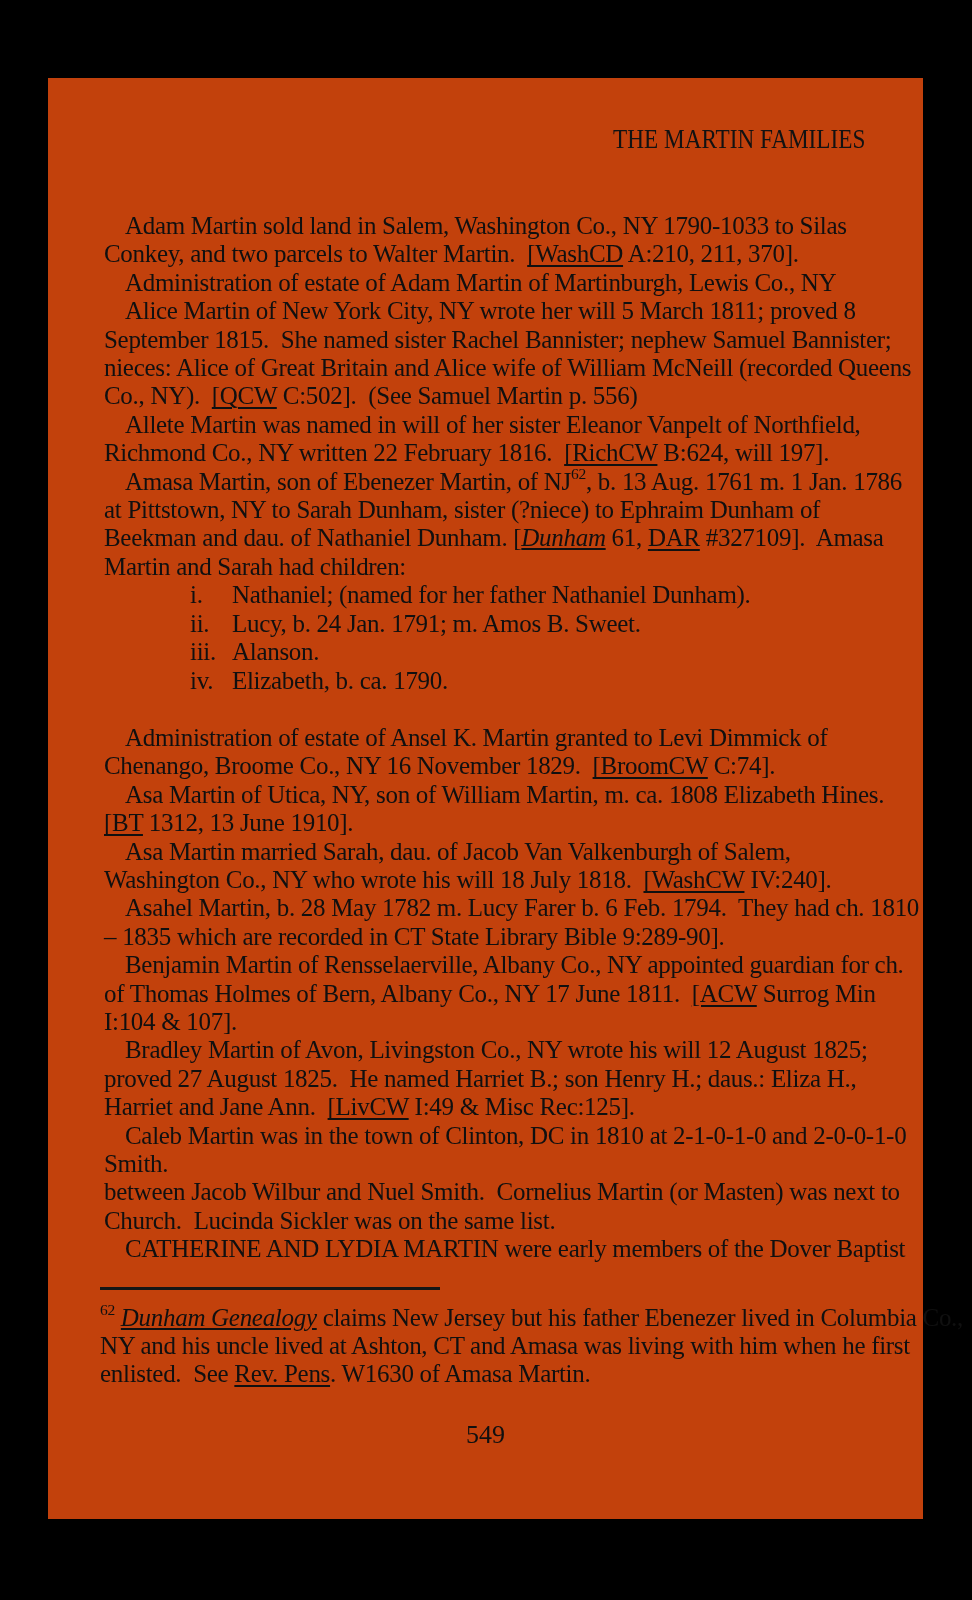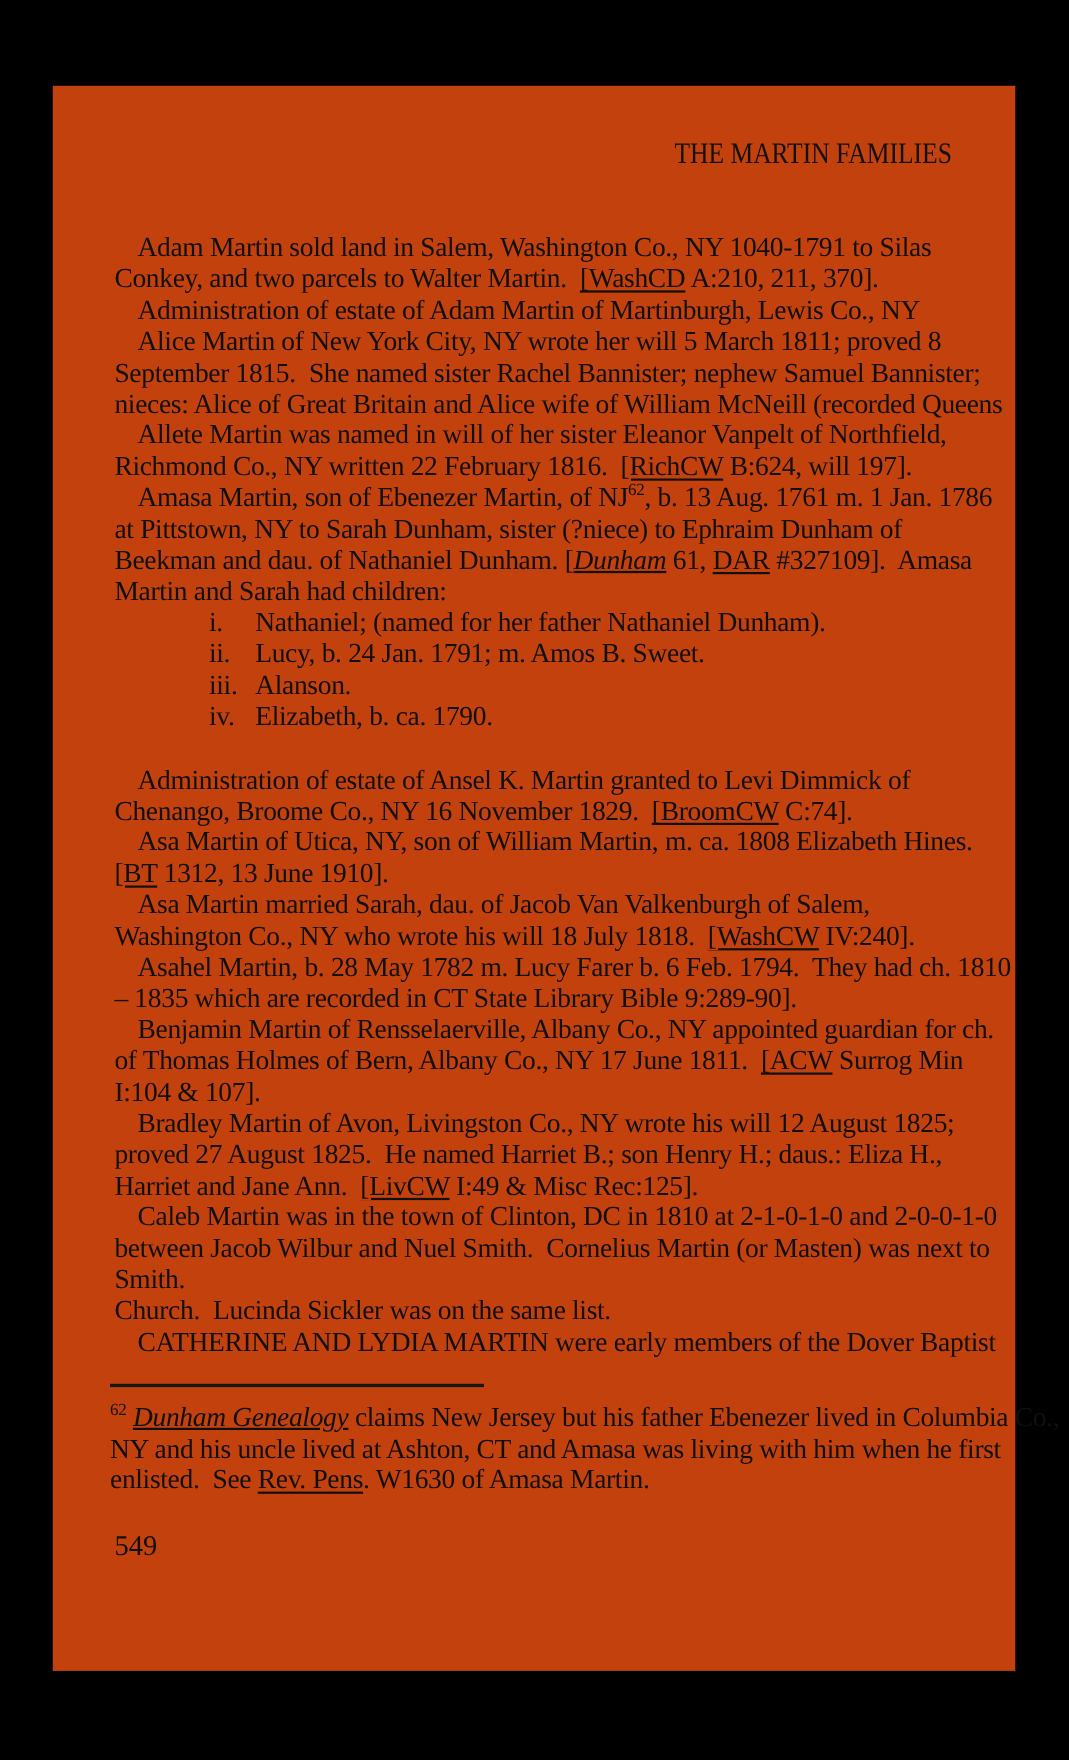--- a/index.html
+++ b/index.html
@@ -34,42 +34,43 @@
   .i { font-style:italic;text-decoration:underline; }
   sup { font-size:0.62em; line-height:0; position:relative; top:-1px; }
   .child-list { margin-left:86px; }
   .child-row { display:flex; white-space:nowrap; }
   .child-num { width:42px; flex:0 0 42px; }
   .footnote-rule {
     margin:23px 0 0 -4px; width:340px; height:3px; background:#161616;
   }
   .footnote { margin:14px 0 0 -4px; }
   .page-number {
-    margin-top:32px; text-align:left; font-size:26px; letter-spacing:0;
+    margin-top:32px; text-align:center; font-size:26px; letter-spacing:0;
   }
 </style>
 </head>
 <body>
 
 <div class="paper">
   <div class="running-header">THE MARTIN FAMILIES</div>
 
   <div class="content">
     <div id="body-text">
         <div class="para">
-          <div class="line first"><span>Adam Martin sold land in Salem, Washington Co., NY 1040-1791 to Silas</span></div>
+          <div class="line first"><span>Adam Martin sold land in Salem, Washington Co., NY 1790-1033 to Silas</span></div>
           <div class="line"><span>Conkey, and two parcels to Walter Martin.&nbsp; </span><span class="u">[WashCD</span><span> A:210, 211, 370].</span></div>
         </div>
         <div class="para">
           <div class="line first"><span>Administration of estate of Adam Martin of Martinburgh, Lewis Co., NY</span></div>
         </div>
         <div class="para">
           <div class="line first"><span>Alice Martin of New York City, NY wrote her will 5 March 1811; proved 8</span></div>
           <div class="line"><span>September 1815.&nbsp; She named sister Rachel Bannister; nephew Samuel Bannister;</span></div>
           <div class="line"><span>nieces: Alice of Great Britain and Alice wife of William McNeill (recorded Queens</span></div>
+          <div class="line"><span>Co., NY).&nbsp; </span><span class="u">[QCW</span><span> C:502].&nbsp; (See Samuel Martin p. 556)</span></div>
         </div>
         <div class="para">
           <div class="line first"><span>Allete Martin was named in will of her sister Eleanor Vanpelt of Northfield,</span></div>
           <div class="line"><span>Richmond Co., NY written 22 February 1816.&nbsp; </span><span class="u">[RichCW</span><span> B:624, will 197].</span></div>
         </div>
         <div class="para">
           <div class="line first"><span>Amasa Martin, son of Ebenezer Martin, of NJ</span><sup>62</sup><span>, b. 13 Aug. 1761 m. 1 Jan. 1786</span></div>
           <div class="line"><span>at Pittstown, NY to Sarah Dunham, sister (?niece) to Ephraim Dunham of</span></div>
           <div class="line"><span>Beekman and dau. of Nathaniel Dunham. [</span><span class="i">Dunham</span><span> 61, </span><span class="u">DAR</span><span> #327109].&nbsp; Amasa</span></div>
           <div class="line"><span>Martin and Sarah had children:</span></div>
@@ -113,22 +114,22 @@
           <div class="line"><span>of Thomas Holmes of Bern, Albany Co., NY 17 June 1811.&nbsp; </span><span class="u">[ACW</span><span> Surrog Min</span></div>
           <div class="line"><span>I:104 &amp; 107].</span></div>
         </div>
         <div class="para">
           <div class="line first"><span>Bradley Martin of Avon, Livingston Co., NY wrote his will 12 August 1825;</span></div>
           <div class="line"><span>proved 27 August 1825.&nbsp; He named Harriet B.; son Henry H.; daus.: Eliza H.,</span></div>
           <div class="line"><span>Harriet and Jane Ann.&nbsp; </span><span class="u">[LivCW</span><span> I:49 &amp; Misc Rec:125].</span></div>
         </div>
         <div class="para">
           <div class="line first"><span>Caleb Martin was in the town of Clinton, DC in 1810 at 2-1-0-1-0 and 2-0-0-1-0</span></div>
+          <div class="line"><span>Smith.</span></div>
           <div class="line"><span>between Jacob Wilbur and Nuel Smith.&nbsp; Cornelius Martin (or Masten) was next to</span></div>
-          <div class="line"><span>Smith.</span></div>
         </div>
         <div class="para">
           <div class="line"><span>Church.&nbsp; Lucinda Sickler was on the same list.</span></div>
           <div class="line first"><span>CATHERINE AND LYDIA MARTIN were early members of the Dover Baptist</span></div>
         </div>
       </div>
 
     <div class="footnote-rule"></div>
     <div id="footnote" class="footnote">
         <div class="line"><sup>62</sup><span> </span><span class="i">Dunham Genealogy</span><span> claims New Jersey but his father Ebenezer lived in Columbia Co.,</span></div>

